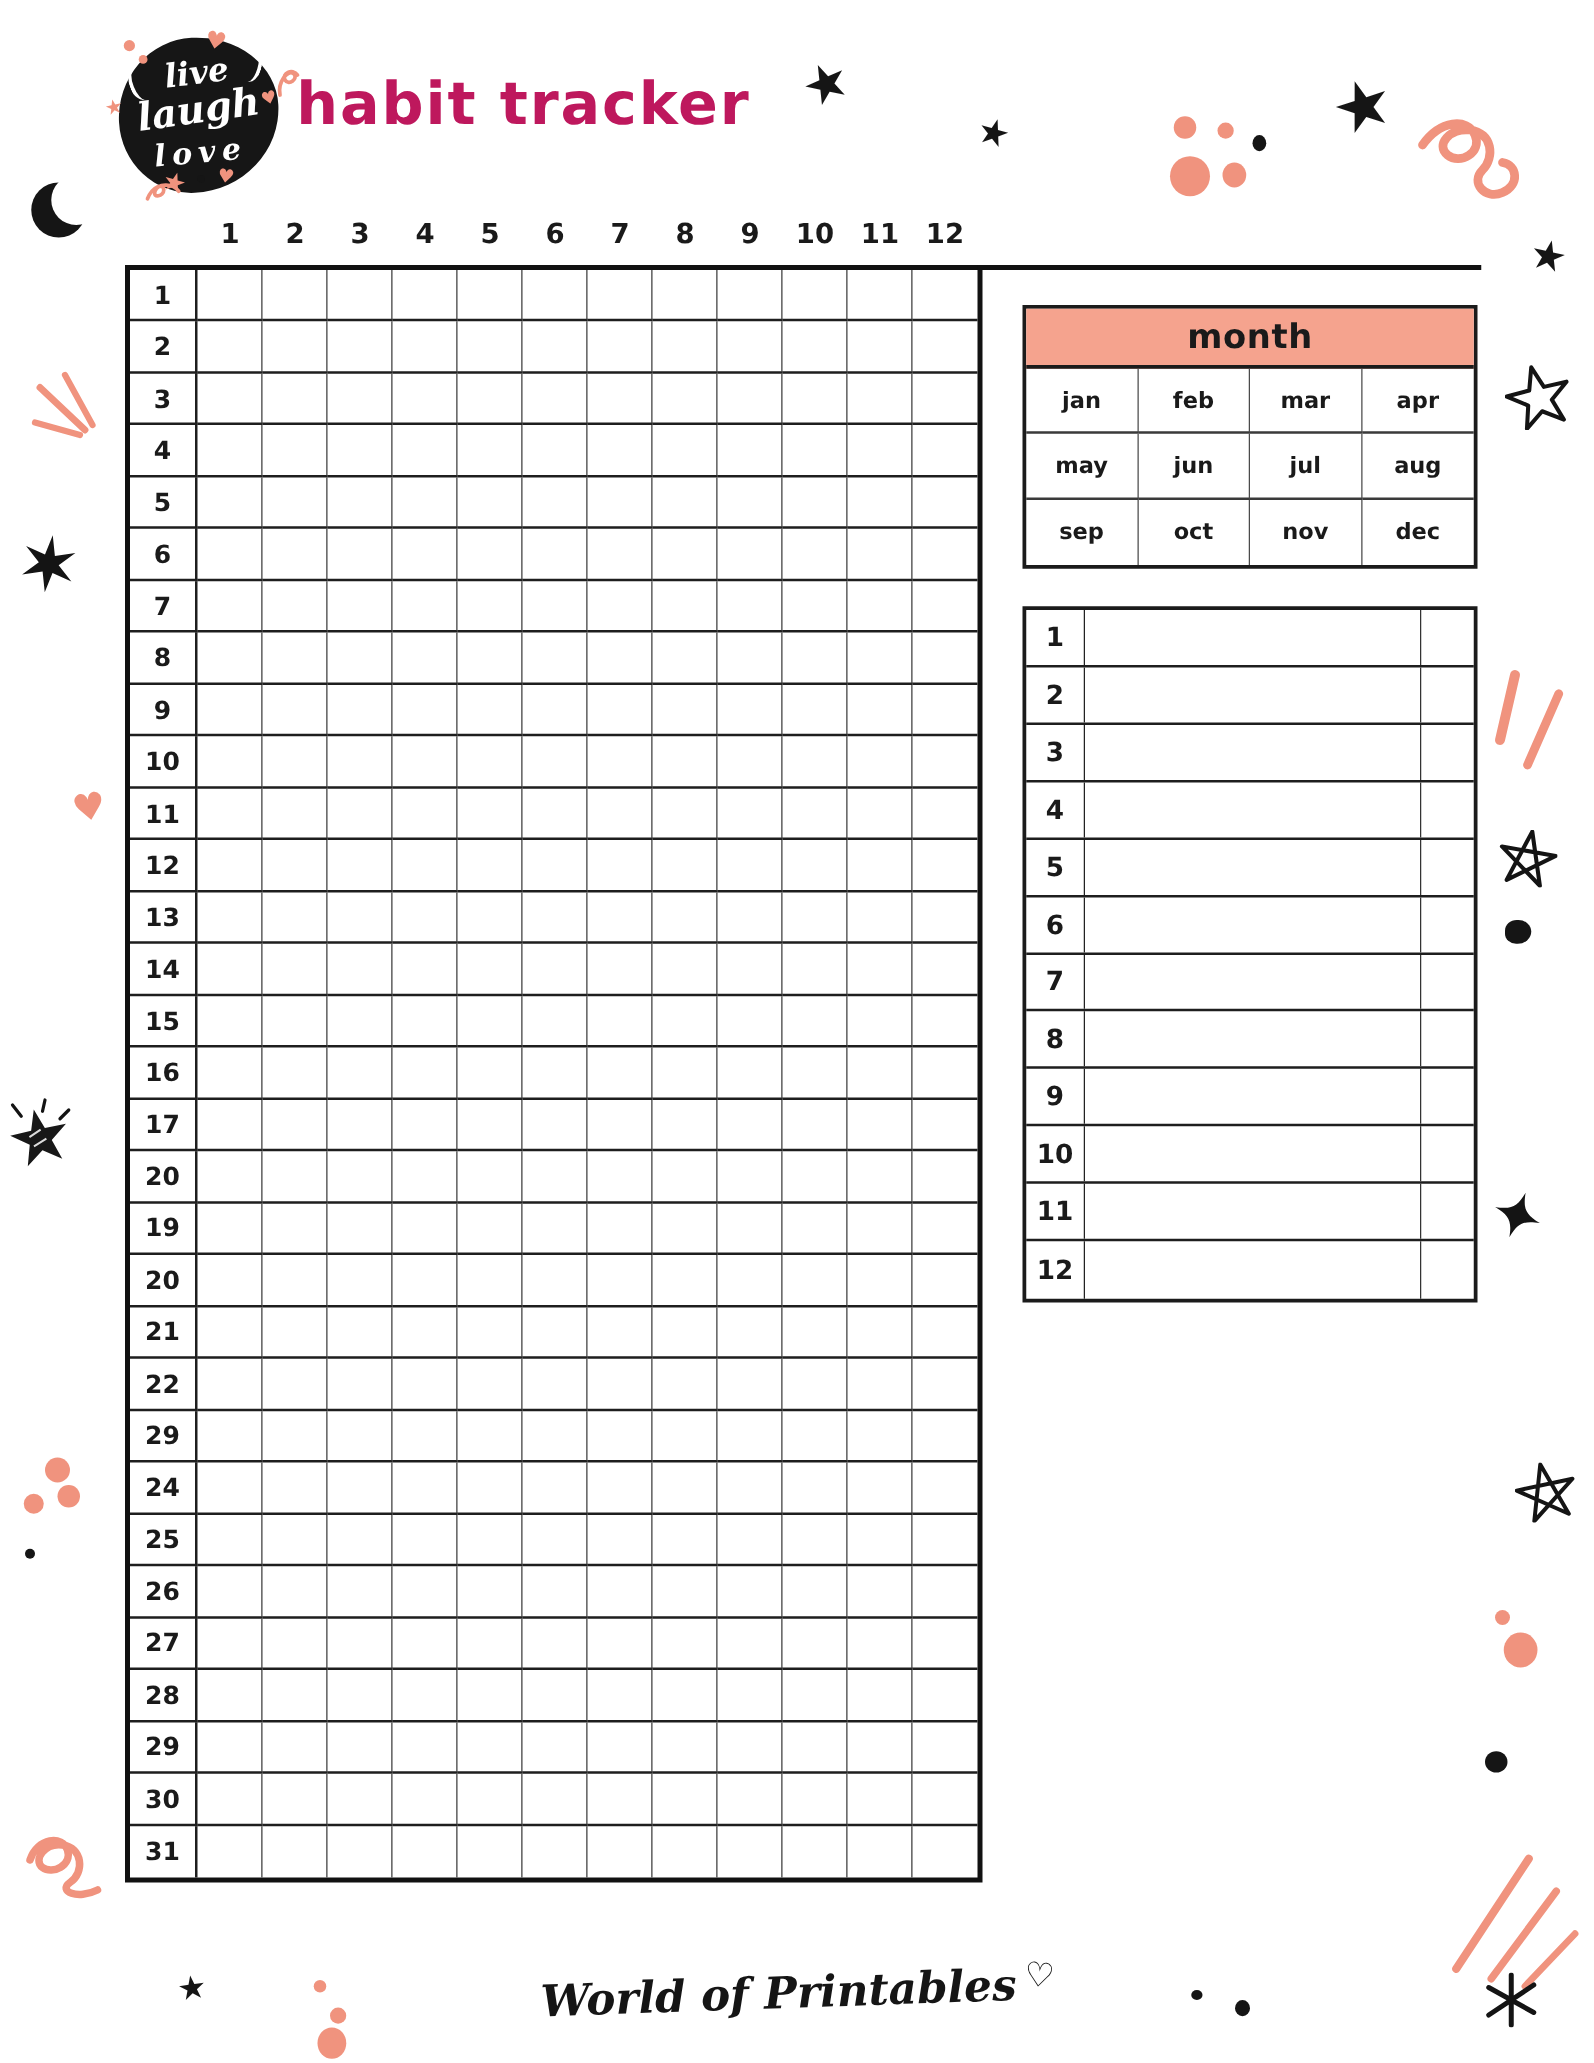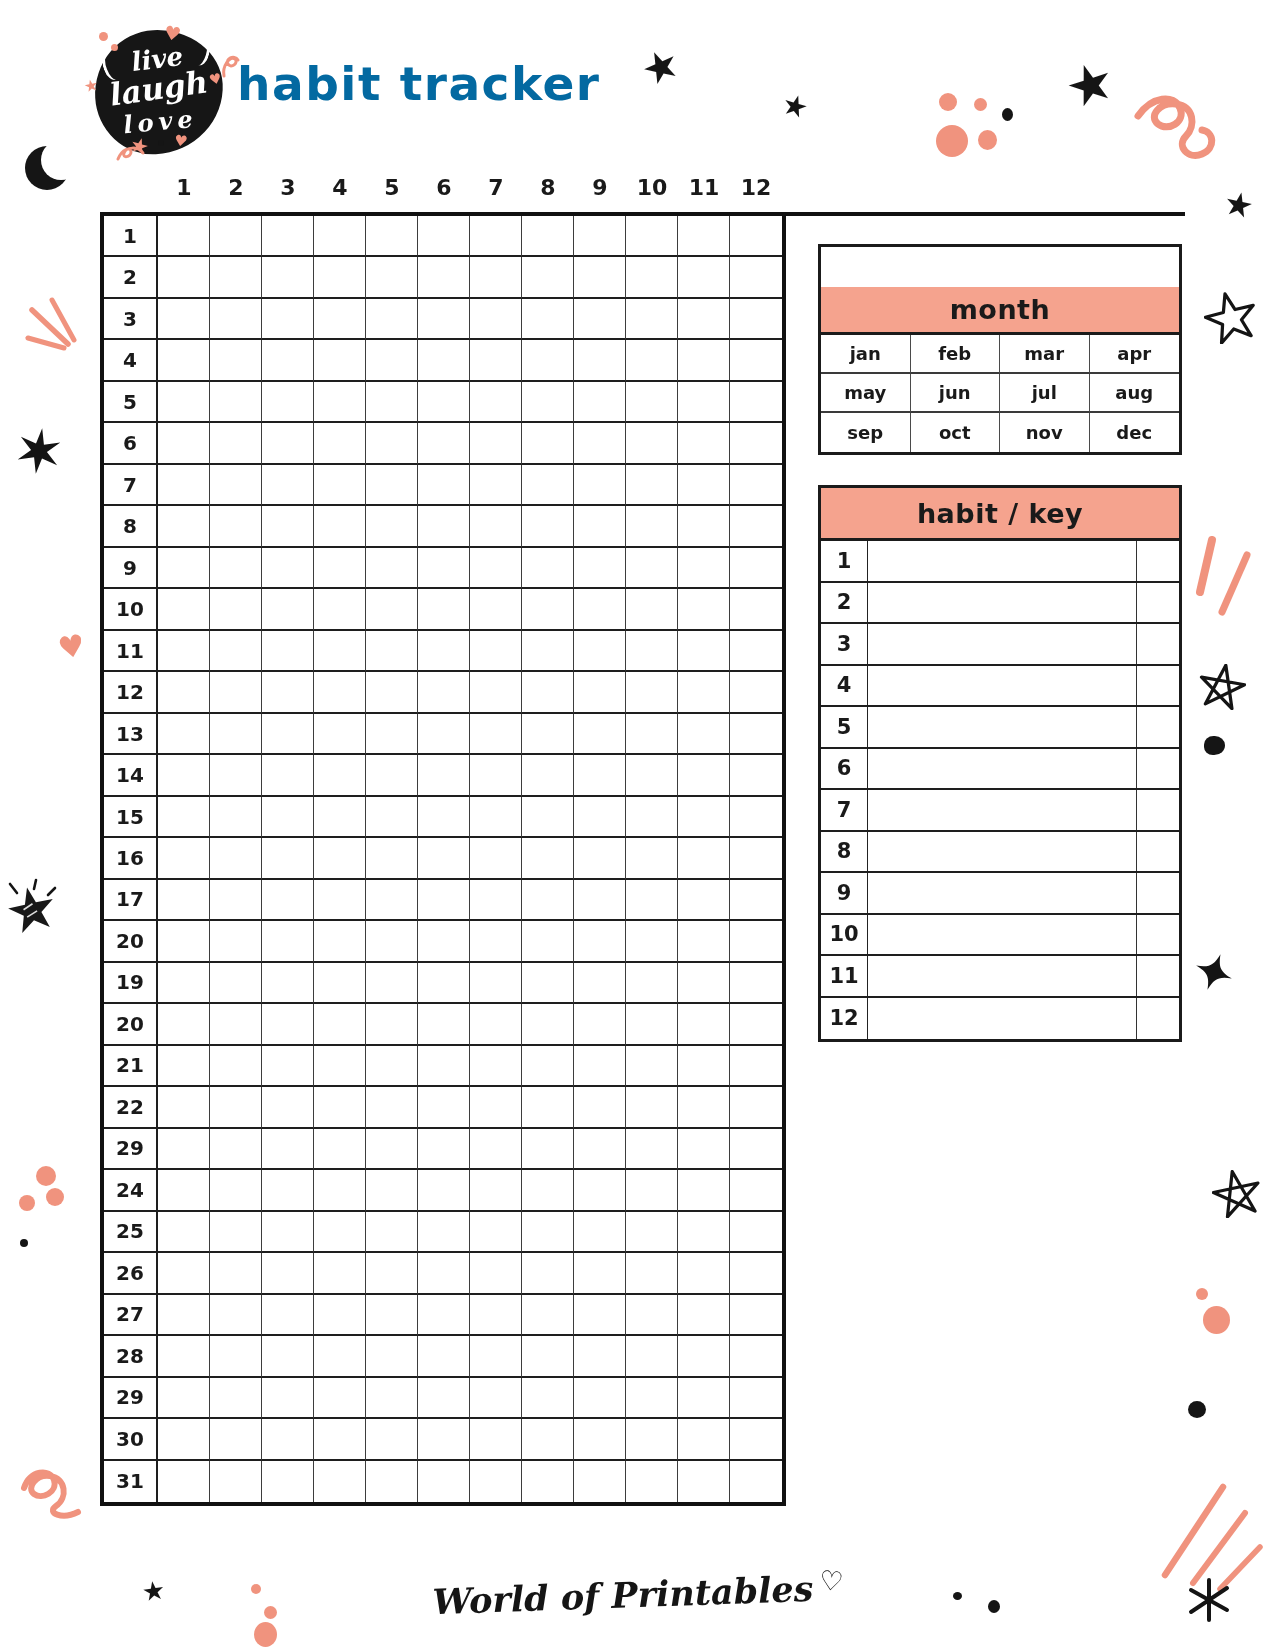--- a/index.html
+++ b/index.html
@@ -10,21 +10,21 @@
   .logo-blob{position:absolute;left:95px;top:30px;width:128px;height:124px;background:#161616;
     border-radius:48% 52% 55% 45% / 52% 46% 54% 48%;transform:rotate(-3deg);}
   .logo-line{position:absolute;width:100%;text-align:center;color:#fff;
     font-family:"DejaVu Serif",serif;font-style:italic;font-weight:700;line-height:1;}
   .logo-l1{top:16px;font-size:26px;transform:rotate(-4deg);}
   .logo-l2{top:43px;font-size:31px;transform:rotate(-5deg);}
   .logo-l3{top:80px;font-size:24px;letter-spacing:5px;transform:rotate(-2deg);}
   .flourish{position:absolute;border-left:3px solid #fff;border-radius:50%;}
 
   
-  .page-title{position:absolute;left:237px;top:56px;font-size:47px;font-weight:700;letter-spacing:1.5px;color:#0369a1;}
+  .page-title{position:absolute;left:237px;top:56px;font-size:47px;font-weight:700;letter-spacing:1.5px;color:#be185d;}
 
   
   .top-rule{position:absolute;left:782px;top:212px;width:403px;height:4px;background:#111;}
 
   
   .col-headers{position:absolute;left:158px;top:166px;width:624px;height:42px;display:grid;
     grid-template-columns:repeat(12,1fr);}
   .col-h{display:flex;align-items:center;justify-content:center;font-size:22px;font-weight:600;}
   .main-grid{position:absolute;left:100px;top:212px;width:686px;height:1294px;box-sizing:border-box;
     border:4px solid #111;display:grid;grid-template-columns:54px repeat(12,1fr);
@@ -34,21 +34,21 @@
   .cell{border-right:1.4px solid #3d3d3d;border-bottom:2px solid #1e1e1e;}
   .cell.last-col{border-right:none;}
   .cell.last-row,.num-cell.last-row{border-bottom:none;}
 
   
   .panel{position:absolute;left:818px;width:364px;box-sizing:border-box;border:3px solid #1b1b1b;background:#fff;
     display:flex;flex-direction:column;}
   .panel-header{background:var(--coral,#F5A38E);border-bottom:3px solid #1b1b1b;display:flex;
     align-items:center;justify-content:center;font-size:27px;font-weight:700;letter-spacing:.5px;}
   #month-table{top:244px;height:211px;}
-  #month-table .panel-header{height:45px;margin-top:40px;}
+  #month-table .panel-header{height:45px;}
   .month-body{flex:1;display:grid;grid-template-columns:repeat(4,1fr);grid-template-rows:repeat(3,1fr);}
   .month-cell{display:flex;align-items:center;justify-content:center;font-size:18px;font-weight:700;
     border-right:1.6px solid #4a4a4a;border-bottom:2px solid #3a3a3a;}
   .month-cell.last-col{border-right:none;}
   .month-cell.last-row{border-bottom:none;}
   #habit-table{top:485px;height:557px;}
   #habit-table .panel-header{height:50px;}
   .habit-body{flex:1;display:grid;grid-template-rows:repeat(12,1fr);}
   .habit-row{display:grid;grid-template-columns:47px 1fr 42px;border-bottom:2px solid #1e1e1e;}
   .habit-row.last-row{border-bottom:none;}
@@ -534,21 +534,20 @@
         <div class="month-cell">jul</div>
         <div class="month-cell last-col">aug</div>
         <div class="month-cell last-row">sep</div>
         <div class="month-cell last-row">oct</div>
         <div class="month-cell last-row">nov</div>
         <div class="month-cell last-col last-row">dec</div>
       </div>
   </div>
 
   <div class="panel" id="habit-table">
-    <div class="panel-header">habit / key</div>
     <div class="habit-body" id="habit-body">
         <div class="habit-row">
           <div class="habit-num">1</div>
           <div class="habit-cell"></div>
           <div class="key-cell"></div>
         </div>
         <div class="habit-row">
           <div class="habit-num">2</div>
           <div class="habit-cell"></div>
           <div class="key-cell"></div>

